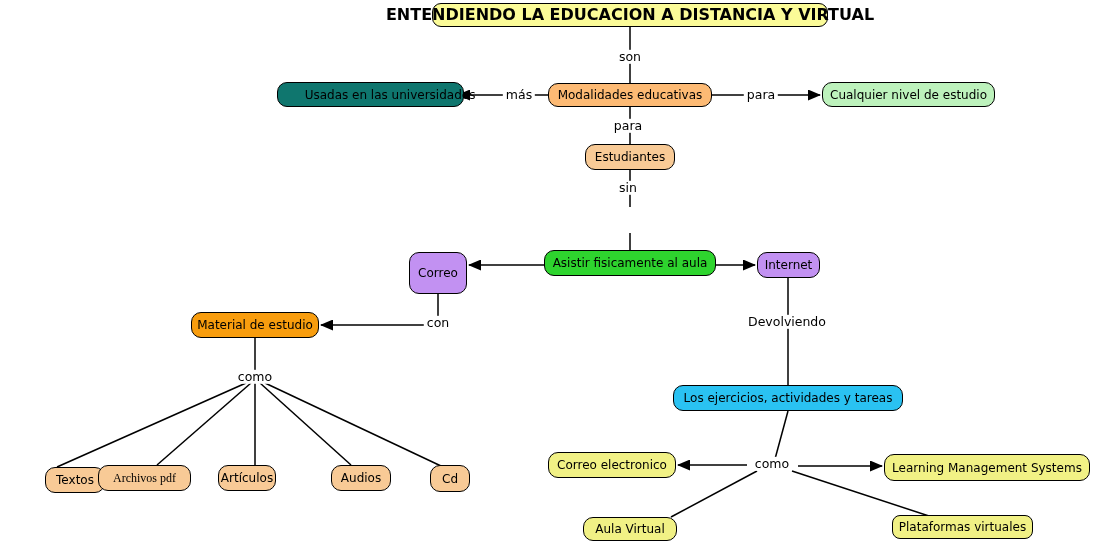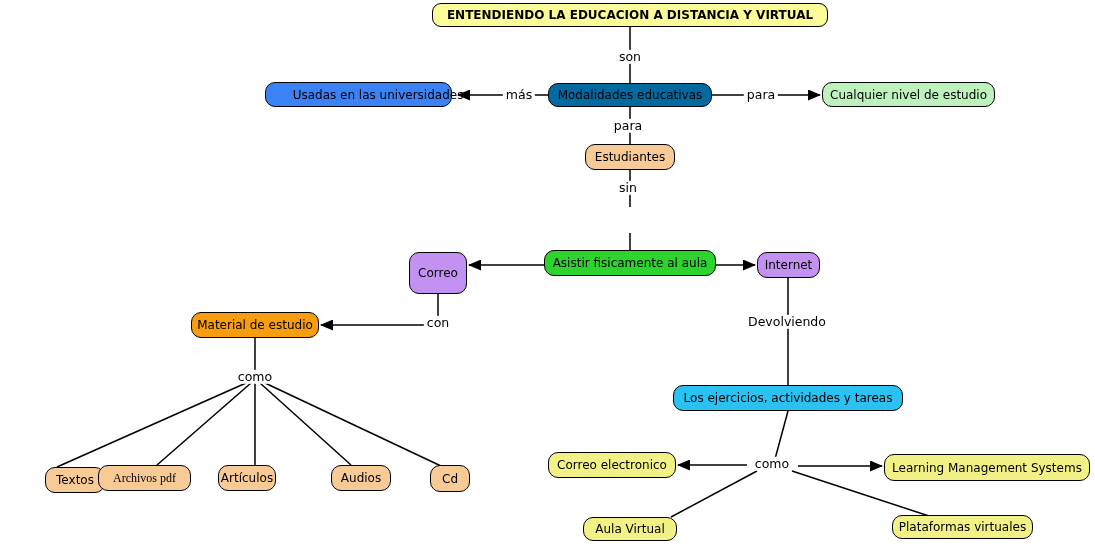--- a/index.html
+++ b/index.html
@@ -15,21 +15,21 @@
   .node{
     position:absolute;
     box-sizing:border-box;
     border:1.5px solid #000;
     border-radius:10px;
     display:flex;align-items:center;justify-content:center;
     font-size:12px;line-height:1;
     white-space:nowrap;
     z-index:3;
   }
-  .node.title{font-weight:bold;font-size:12px;border-radius:9px;}
+  .node.title{font-weight:bold;font-size:16px;border-radius:9px;}
   .link-label{
     position:absolute;
     transform:translate(-50%,-50%);
     background:#ffffff;
     padding:0 3px;
     font-size:12.5px;line-height:1.15;
     white-space:nowrap;
     z-index:2;
   }
 </style>
@@ -76,23 +76,23 @@
   <span class="link-label" style="left:628px;top:126px;">para</span>
   <span class="link-label" style="left:628px;top:188px;">sin</span>
   <span class="link-label" style="left:630px;top:261px;font-style:italic;">por</span>
   <span class="link-label" style="left:438px;top:323px;">con</span>
   <span class="link-label" style="left:255px;top:377px;">como</span>
   <span class="link-label" style="left:787px;top:322px;">Devolviendo</span>
   <span class="link-label" style="left:772px;top:464px;">como</span>
 
   <div class="node title" style="left: 432px; top: 3px; width: 396px; height: 24px; background-color: rgb(251, 251, 152);">ENTENDIENDO LA EDUCACION A DISTANCIA Y VIRTUAL</div>
 
-  <div class="node" style="left: 265px; top: 82px; width: 187px; height: 25px; background-color: #3b82f6; padding-left: 39px;">Usadas en las universidades</div>
+  <div class="node" style="left: 277px; top: 82px; width: 187px; height: 25px; background-color: #0f766e; padding-left: 39px;">Usadas en las universidades</div>
 
-  <div class="node" style="left: 548px; top: 83px; width: 164px; height: 24px; background-color: #0369a1;">Modalidades educativas</div>
+  <div class="node" style="left: 548px; top: 83px; width: 164px; height: 24px; background-color: #fdba74;">Modalidades educativas</div>
 
   <div class="node" style="left: 822px; top: 82px; width: 173px; height: 25px; background-color: rgb(189, 242, 188);">Cualquier nivel de estudio</div>
 
   <div class="node" style="left: 585px; top: 144px; width: 90px; height: 26px; background-color: rgb(248, 202, 150);">Estudiantes</div>
 
   <div class="node" style="left: 544px; top: 207px; width: 172px; height: 26px; background-color: rgb(46, 212, 46); margin-top: 43px;">Asistir fisicamente al aula</div>
 
   <div class="node" style="left: 409px; top: 252px; width: 58px; height: 42px; background-color: rgb(194, 145, 242);">Correo</div>
 
   <div class="node" style="left: 757px; top: 252px; width: 63px; height: 26px; background-color: rgb(194, 145, 242);">Internet</div>
@@ -110,15 +110,15 @@
   <div class="node" style="left: 331px; top: 465px; width: 60px; height: 26px; background-color: rgb(248, 202, 150);">Audios</div>
 
   <div class="node" style="left: 430px; top: 465px; width: 40px; height: 27px; background-color: rgb(248, 202, 150);">Cd</div>
 
   <div class="node" style="left: 548px; top: 452px; width: 128px; height: 26px; background-color: rgb(241, 241, 133);">Correo electronico</div>
 
   <div class="node" style="left: 884px; top: 454px; width: 206px; height: 27px; background-color: rgb(241, 241, 133);">Learning Management Systems</div>
 
   <div class="node" style="left: 583px; top: 517px; width: 94px; height: 24px; background-color: rgb(241, 241, 133);">Aula Virtual</div>
 
-  <div class="node" style="left: 892px; top: 515px; width: 141px; height: 24px; background-color: rgb(241, 241, 133);">Plataformas virtuales</div>
+  <div class="node" style="left: 892px; top: 515px; width: 141px; height: 24px; background-color: rgb(241, 241, 133); border-radius: 8px;">Plataformas virtuales</div>
 
 </div>
 
 </body></html>

